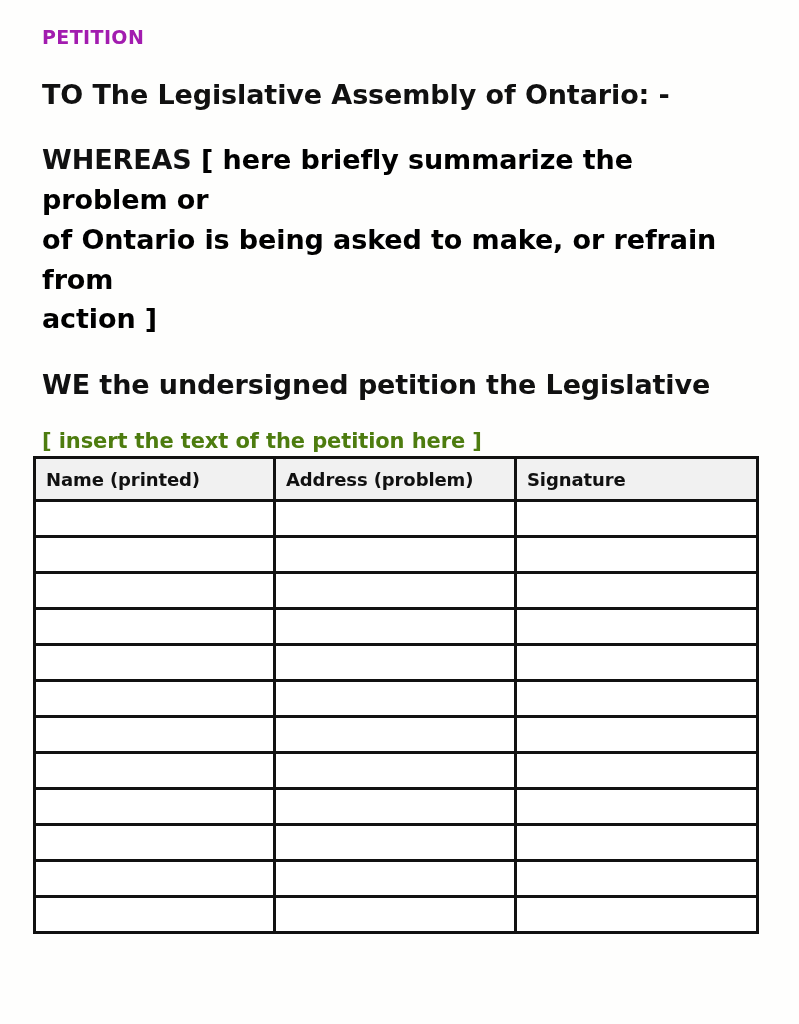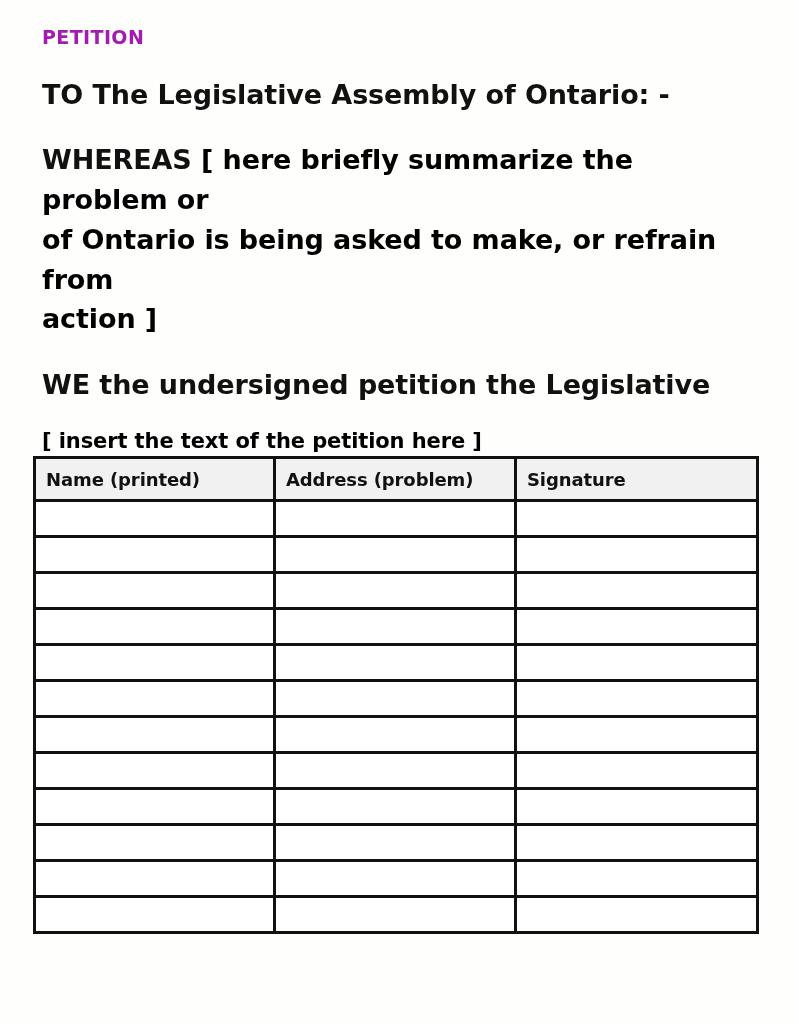--- a/index.html
+++ b/index.html
@@ -54,21 +54,21 @@
     color: #000000;
   }
 
   .para-whereas {
     margin-bottom: 26px;
   }
 
   .para-insert {
     font-size: 21px;
     font-weight: bold;
-    color: #000000;
+    color: #4d7c0f;
     line-height: 1.4;
     margin: 0 0 0 0;
     letter-spacing: -0.1px;
   }
 
   .nowrap-break { display: block; }
 
   
   .sig-table-wrap {
     position: absolute;

